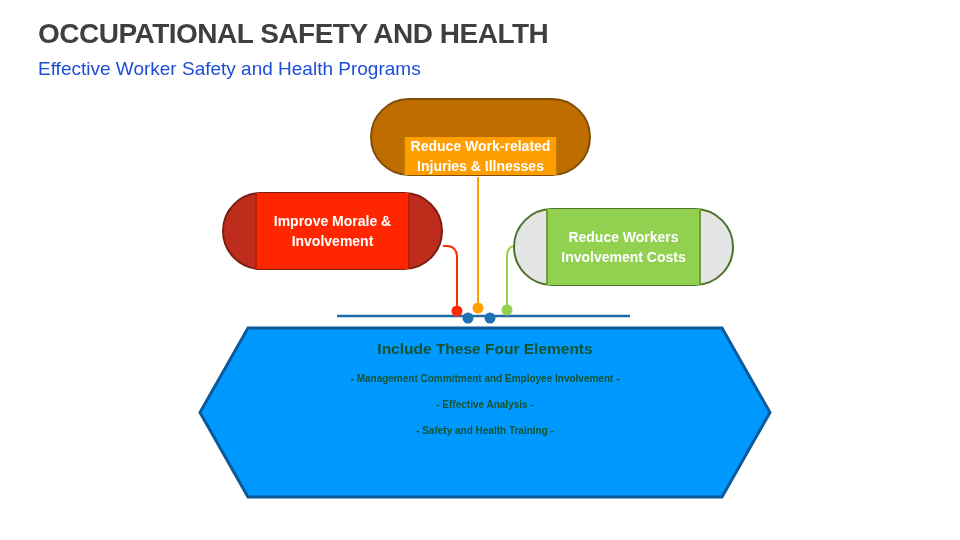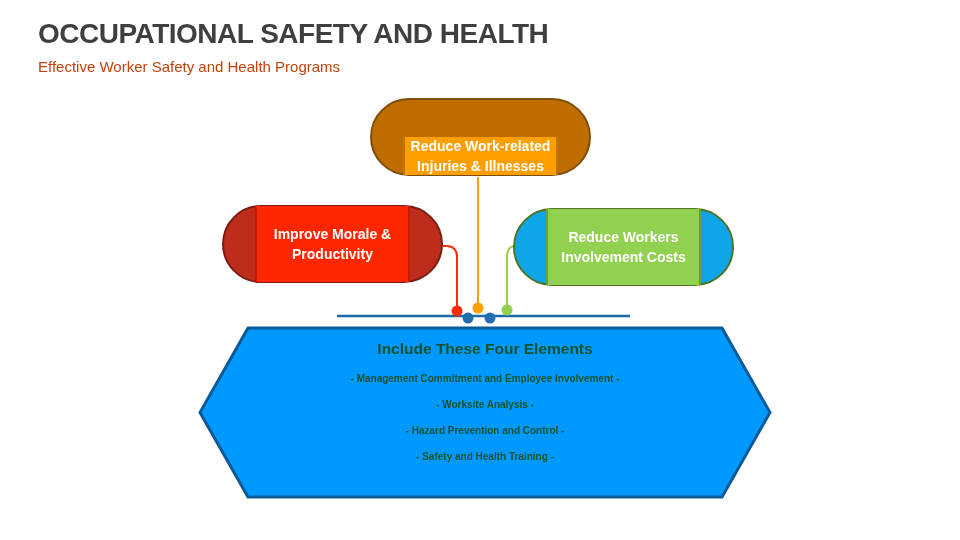--- a/index.html
+++ b/index.html
@@ -6,38 +6,38 @@
   body{
     width:960px;height:540px;position:relative;background:#ffffff;
     font-family:"Liberation Sans", sans-serif;overflow:hidden;
   }
   .title{
     position:absolute;left:38px;top:18px;margin:0;
     font-size:28px;font-weight:bold;letter-spacing:-0.5px;color:#3F3F3F;
   }
   .subtitle{
     position:absolute;left:38px;top:58px;margin:0;
-    font-size:15px;font-weight:normal;color:#c2410c;
+    font-size:19px;font-weight:normal;color:#1d4ed8;
   }
   .overlay{position:absolute;left:0;top:0;pointer-events:none;}
   .capsule{
     position:absolute;width:221px;height:78px;border-radius:40px;
     border:2px solid transparent;box-sizing:border-box;
   }
   .capsule .inner{
     position:absolute;top:-1px;bottom:-1px;left:31px;right:31px;
     display:flex;align-items:center;justify-content:center;text-align:center;
     border-left:2px solid rgba(0,0,0,0.25);border-right:2px solid rgba(0,0,0,0.25);
   }
   .capsule .txt{
     color:#ffffff;font-size:14px;font-weight:bold;line-height:1.45;
   }
   .capsule .txt span{display:block;}
   .cap-orange{left:370px;top:98px;}
-  .cap-red{left:222px;top:205px;}
+  .cap-red{left:222px;top:192px;}
   .cap-green{left:513px;top:208px;}
   .hexlabel{
     position:absolute;left:225px;top:340px;width:520px;text-align:center;color:#ffffff;
   }
   .hexlabel h3{margin:0 0 15px 0;font-size:15.5px;font-weight:bold;}
   .hexlabel .item{margin:0 0 14px 0;font-size:10px;font-weight:bold;line-height:1.2;}
 </style>
 </head>
 <body>
 
@@ -66,33 +66,32 @@
       <span>Reduce Work-related</span>
       <span>Injuries &amp; Illnesses</span>
     </div>
   </div>
 </div>
 
 <div class="capsule cap-red" style="background: rgb(190, 45, 27); border-color: rgb(122, 29, 18);">
   <div class="inner" style="background: rgb(255, 38, 0);">
     <div class="txt">
       <span>Improve Morale &amp;</span>
-      <span>Productivity</span>
+      <span>Involvement</span>
     </div>
   </div>
 </div>
 
-<div class="capsule cap-green" style="background: #0ea5e9; border-color: rgb(78, 114, 39);">
+<div class="capsule cap-green" style="background: #e5e5e5; border-color: rgb(78, 114, 39);">
   <div class="inner" style="background: rgb(146, 208, 80);">
     <div class="txt">
       <span>Reduce Workers</span>
       <span>Involvement Costs</span>
     </div>
   </div>
 </div>
 
 <div class="hexlabel" style="color: #14532d;">
   <h3>Include These Four Elements</h3>
   <p class="item">- Management Commitment and Employee Involvement -</p>
-  <p class="item">- Worksite Analysis -</p>
-  <p class="item">- Hazard Prevention and Control -</p>
+  <p class="item">- Effective Analysis -</p>
   <p class="item">- Safety and Health Training -</p>
 </div>
 
 </body></html>

